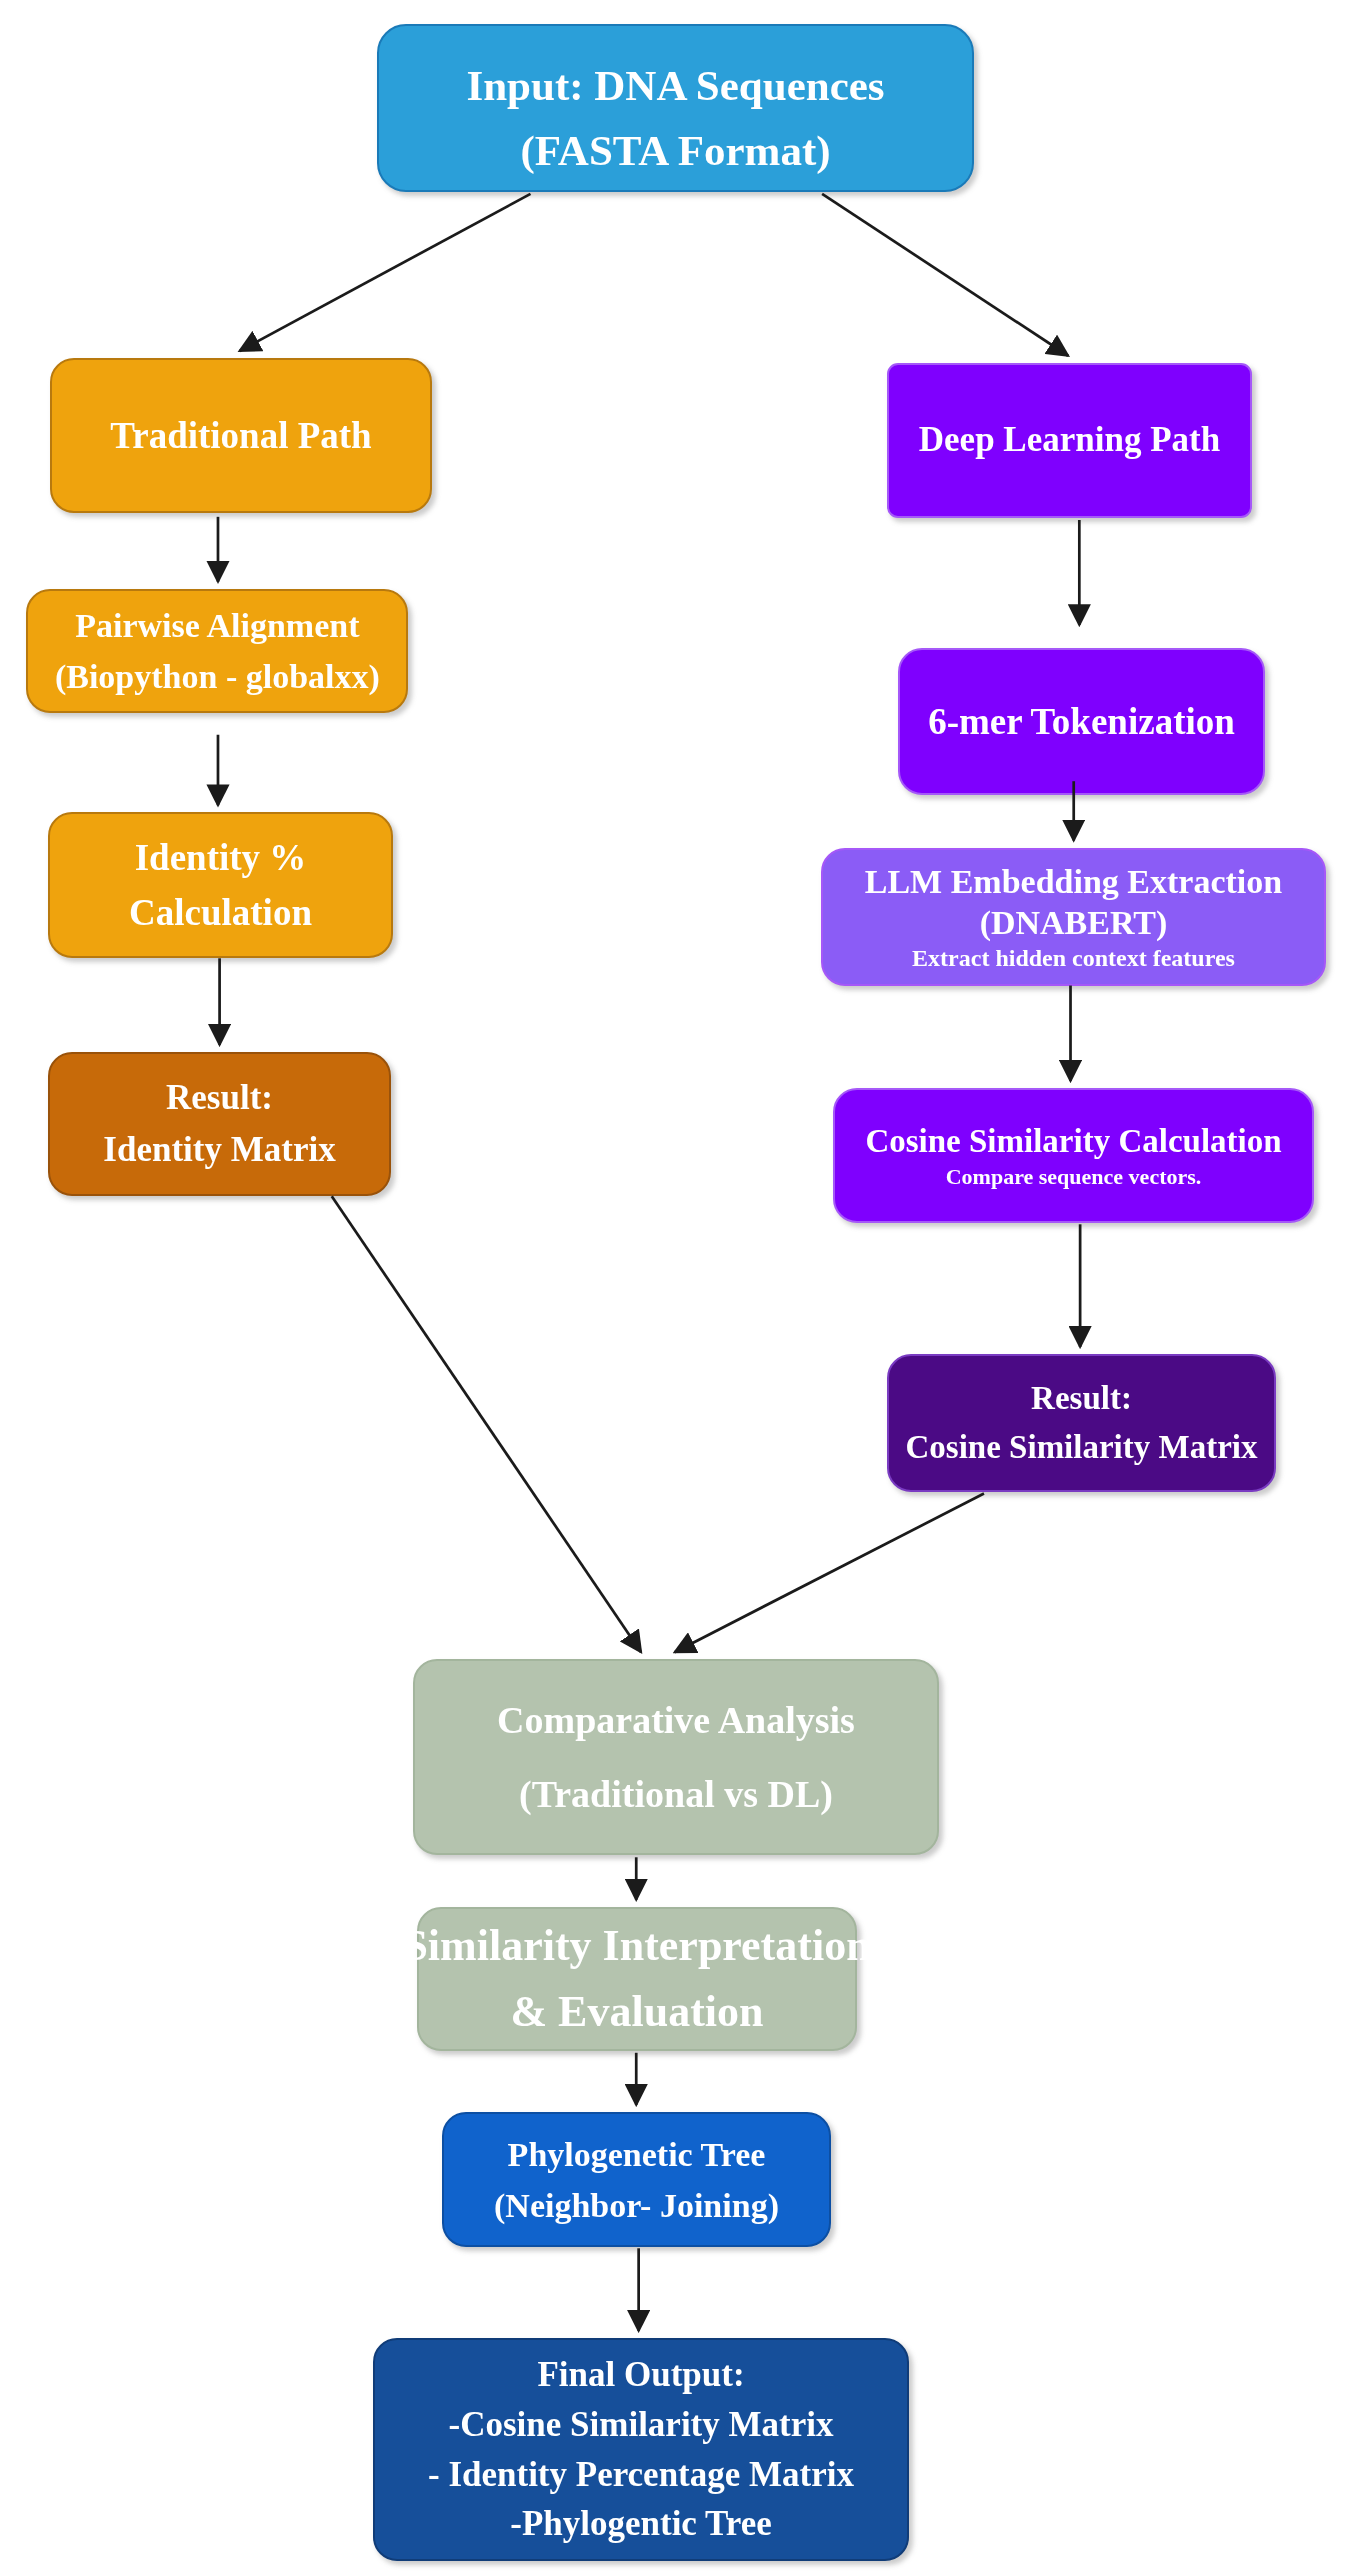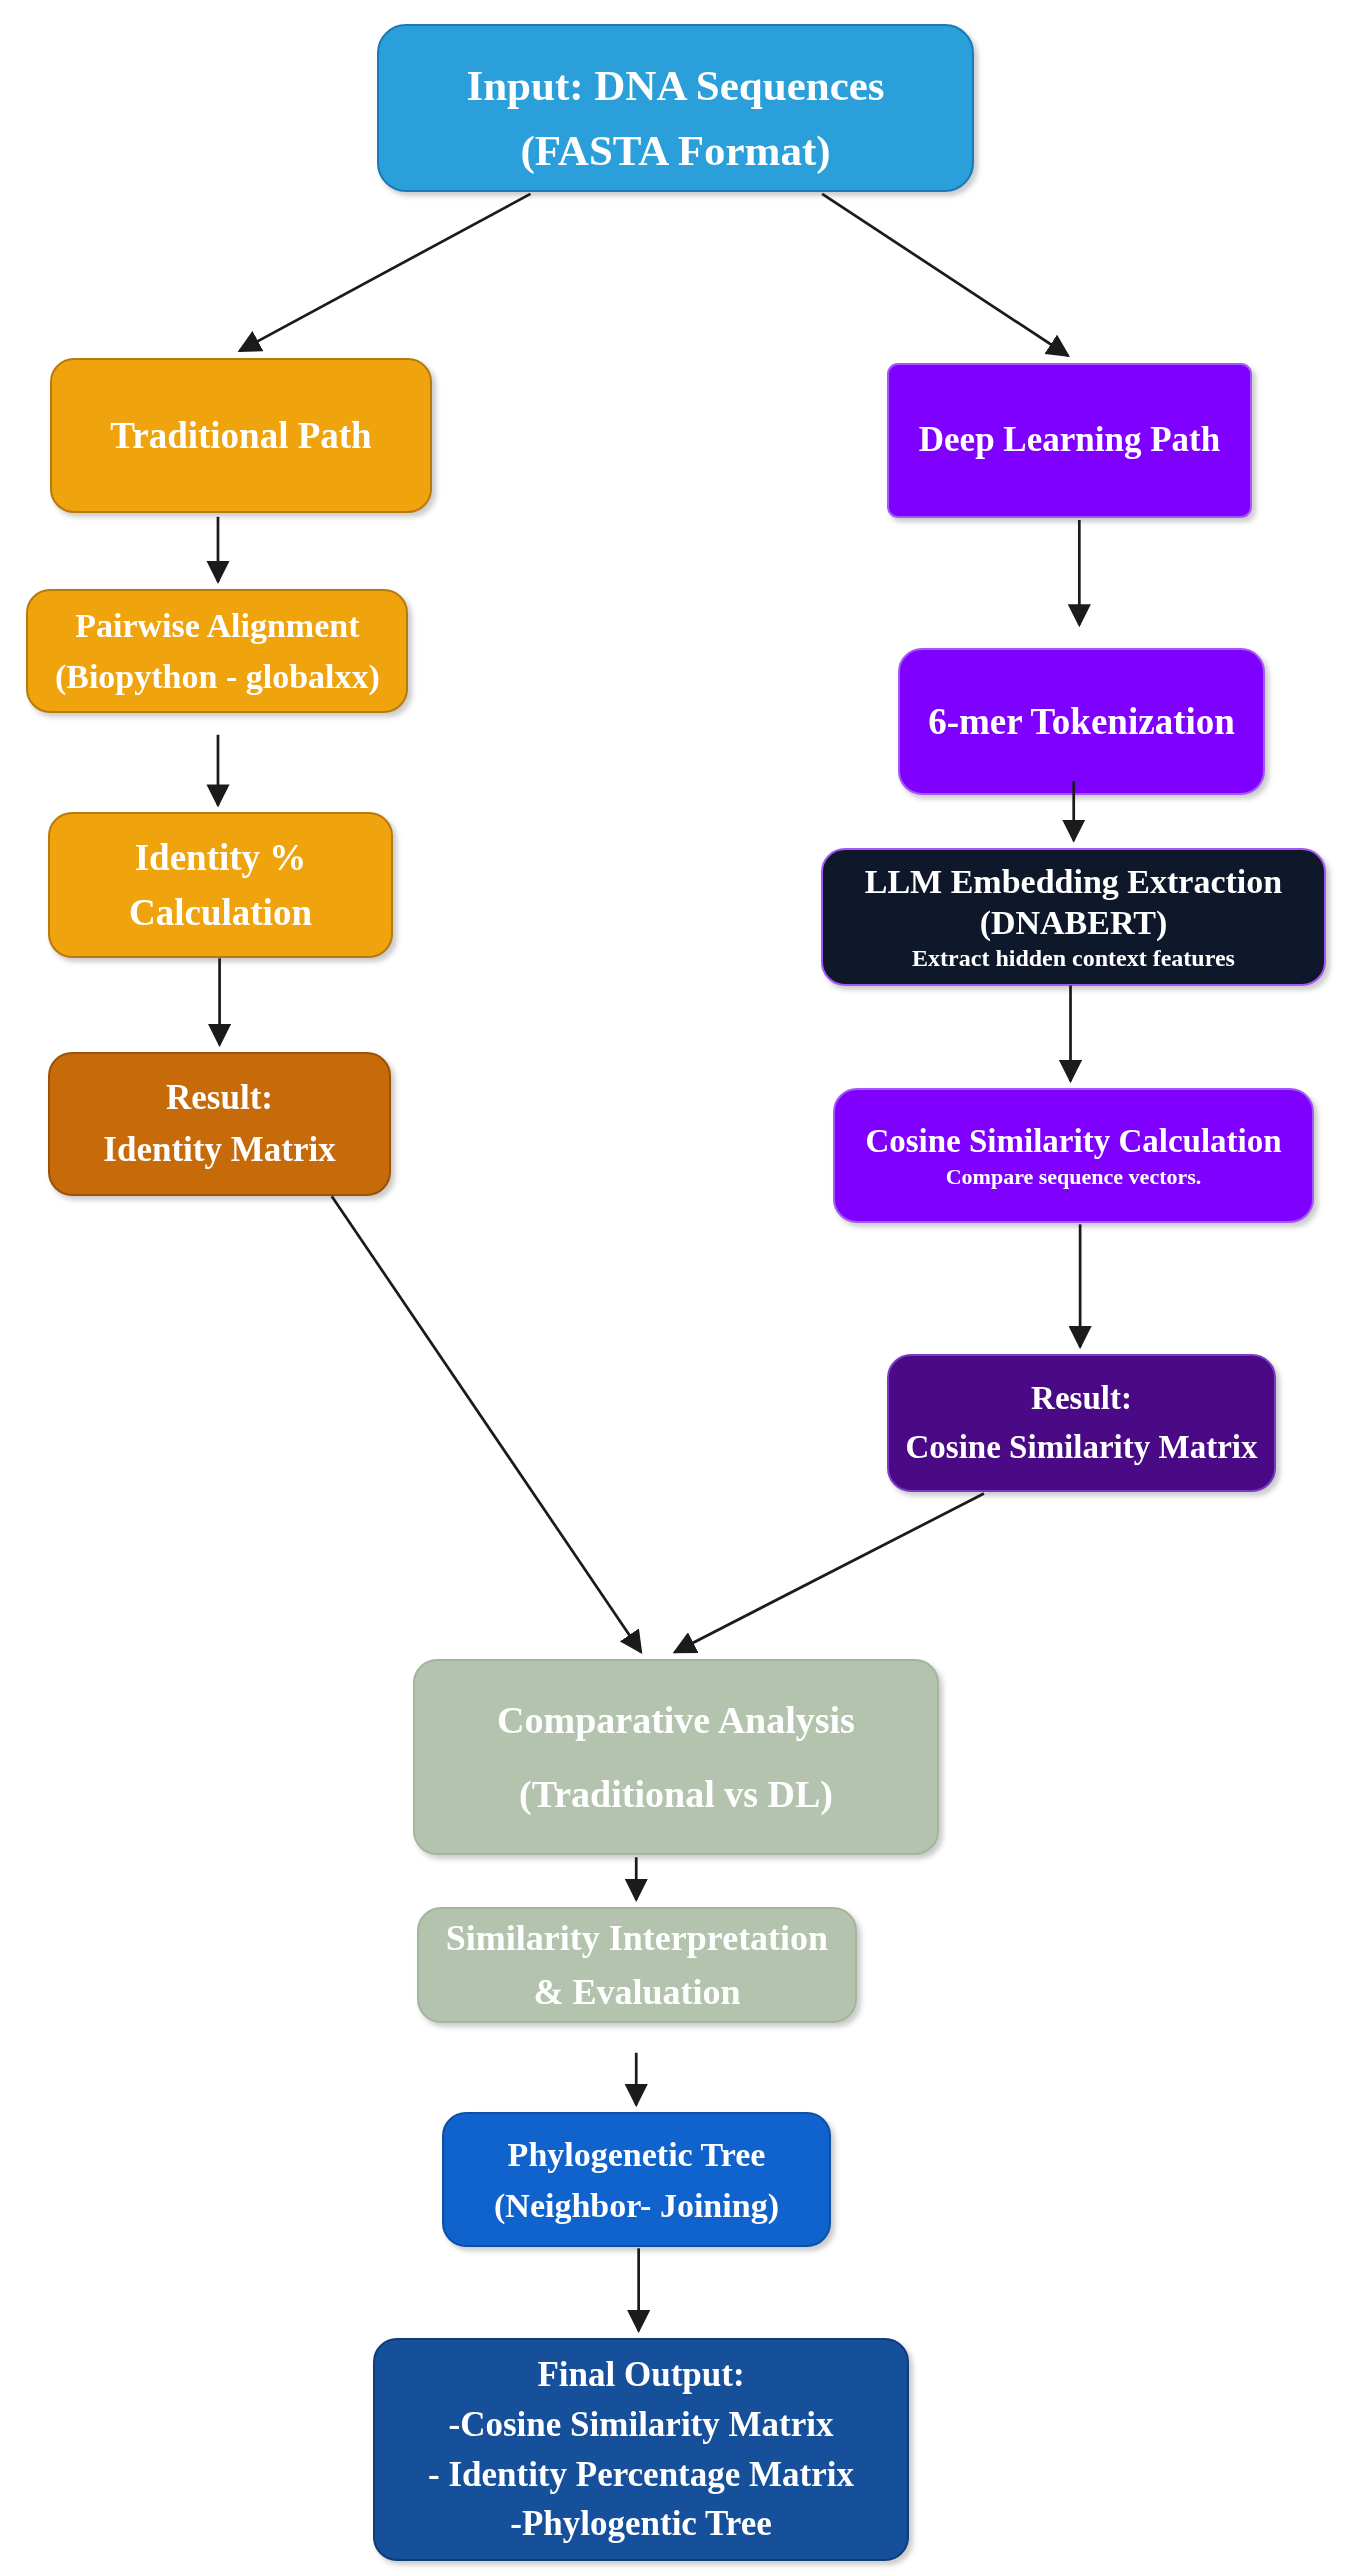--- a/index.html
+++ b/index.html
@@ -79,42 +79,42 @@
   </div>
 
   <div class="node" style="left: 887px; top: 363px; width: 365px; height: 155px; font-size: 35px; background: rgb(127, 0, 254); border-color: rgb(165, 88, 248); border-radius: 11px;">
     <span>Deep Learning Path</span>
   </div>
 
   <div class="node" style="left: 898px; top: 648px; width: 367px; height: 147px; font-size: 37px; background: rgb(127, 0, 254); border-color: rgb(165, 88, 248);">
     <span>6-mer Tokenization</span>
   </div>
 
-  <div class="node tight" style="left: 821px; top: 848px; width: 505px; height: 138px; font-size: 34px; background: #0f172a; border-color: rgb(165, 88, 248);">
+  <div class="node tight" style="left: 821px; top: 848px; width: 505px; height: 138px; font-size: 34px; background: #8b5cf6; border-color: rgb(165, 88, 248);">
     <span>LLM Embedding Extraction</span>
     <span>(DNABERT)</span>
     <span class="sub">Extract hidden context features</span>
   </div>
 
   <div class="node mid" style="left: 833px; top: 1088px; width: 481px; height: 135px; font-size: 33px; background: rgb(127, 0, 254); border-color: rgb(165, 88, 248);">
     <span>Cosine Similarity Calculation</span>
     <span class="sub2">Compare sequence vectors.</span>
   </div>
 
   <div class="node" style="left: 887px; top: 1354px; width: 389px; height: 138px; font-size: 33px; background: rgb(75, 10, 133); border-color: rgb(122, 59, 194);">
     <span>Result:</span>
     <span>Cosine Similarity Matrix</span>
   </div>
 
   <div class="node roomy" style="left: 413px; top: 1659px; width: 526px; height: 196px; font-size: 38px; background: rgb(180, 195, 174); border-color: rgb(163, 181, 157);">
     <span>Comparative Analysis</span>
     <span>(Traditional vs DL)</span>
   </div>
 
-  <div class="node" style="left: 417px; top: 1907px; width: 440px; height: 116px; font-size: 36px; background: rgb(180, 195, 174); border-color: rgb(163, 181, 157);">
+  <div class="node" style="left: 417px; top: 1907px; width: 440px; height: 144px; font-size: 44px; background: rgb(180, 195, 174); border-color: rgb(163, 181, 157);">
     <span>Similarity Interpretation</span>
     <span>&amp; Evaluation</span>
   </div>
 
   <div class="node" style="left: 442px; top: 2112px; width: 389px; height: 135px; font-size: 34px; background: rgb(16, 99, 204); border-color: rgb(12, 79, 163);">
     <span>Phylogenetic Tree</span>
     <span>(Neighbor- Joining)</span>
   </div>
 
   <div class="node final-lines" style="left: 373px; top: 2338px; width: 536px; height: 223px; font-size: 35px; background: rgb(22, 79, 154); border-color: rgb(16, 60, 120);">

